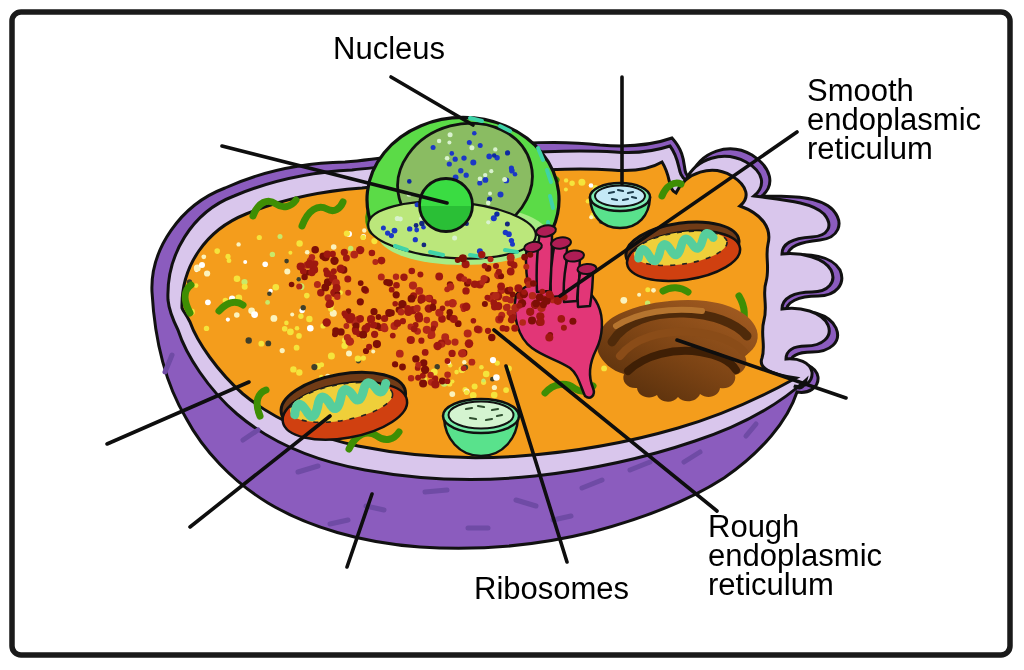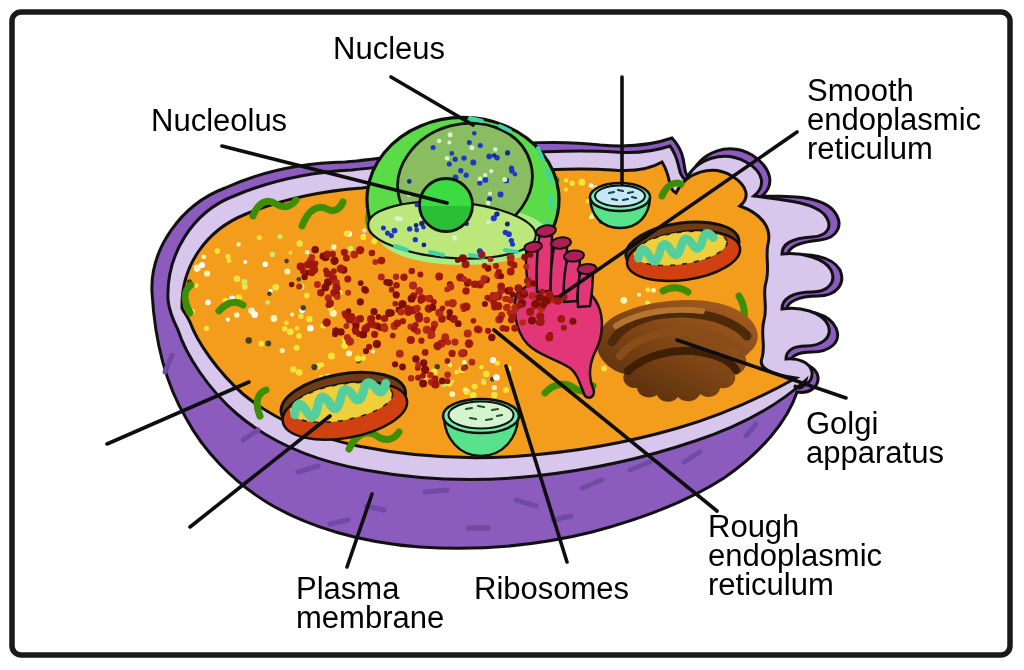--- a/index.html
+++ b/index.html
@@ -756,26 +756,21 @@
     <line x1="190" y1="527" x2="330" y2="416"></line>
     <line x1="347" y1="567" x2="372" y2="494"></line>
     <line x1="567" y1="562" x2="506" y2="366"></line>
     <line x1="717" y1="511" x2="494" y2="330"></line>
     <line x1="846" y1="398" x2="677" y2="340"></line>
   </g>
 </svg>
 
 <div class="labels">
   <div class="lbl" style="left:333px;top:34px">Nucleus</div>
-  <div class="lbl" style="left:151px;top:106px">Nucleolus</div>
   <div class="lbl" style="left:807px;top:76px">Smooth
 endoplasmic
 reticulum</div>
-  <div class="lbl" style="left:806px;top:409px">Golgi
-apparatus</div>
-  <div class="lbl" style="left:296px;top:574px">Plasma
-membrane</div>
   <div class="lbl" style="left:474px;top:574px">Ribosomes</div>
   <div class="lbl" style="left:708px;top:512px">Rough
 endoplasmic
 reticulum</div>
 </div>
 </div>
 
 </body></html>

